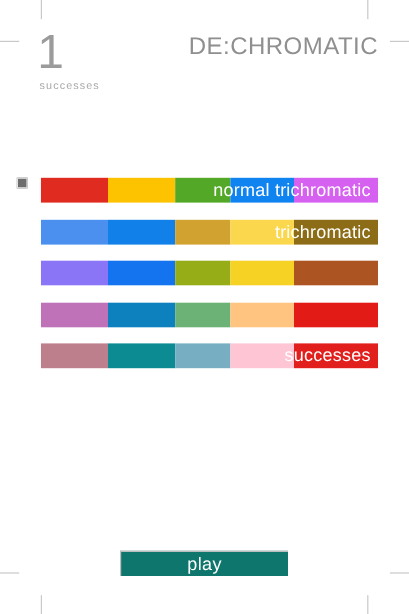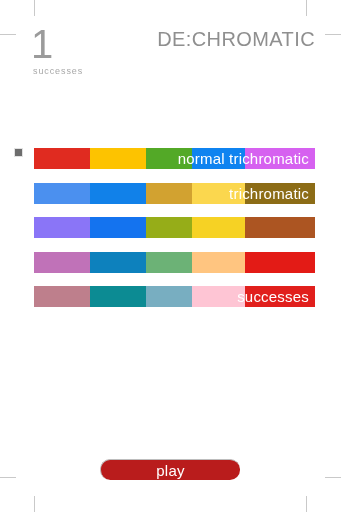--- a/index.html
+++ b/index.html
@@ -119,31 +119,30 @@
     pointer-events: none;
   }
 
   
   .play-button {
     position: absolute;
     left: 100px;
     top: 459px;
     width: 140px;
     height: 21px;
-    background: #b91c1c;
+    background: #0f766e;
     border-top: 1px solid #bdbdbd;
     border-left: 1px solid #bdbdbd;
     color: #ffffff;
     font-size: 15px;
     line-height: 21px;
     text-align: center;
     letter-spacing: 0.3px;
     cursor: pointer;
     box-sizing: border-box;
-    border-radius: 10px;
   }
 </style>
 </head>
 <body>
 
 <div class="crop-mark crop-v" style="left:34px; top:0px; height:16px;"></div>
 <div class="crop-mark crop-h" style="left:0px; top:34px; width:16px;"></div>
 <div class="crop-mark crop-v" style="left:306px; top:0px; height:16px;"></div>
 <div class="crop-mark crop-h" style="left:325px; top:34px; width:16px;"></div>
 <div class="crop-mark crop-v" style="left:34px; top:496px; height:16px;"></div>

